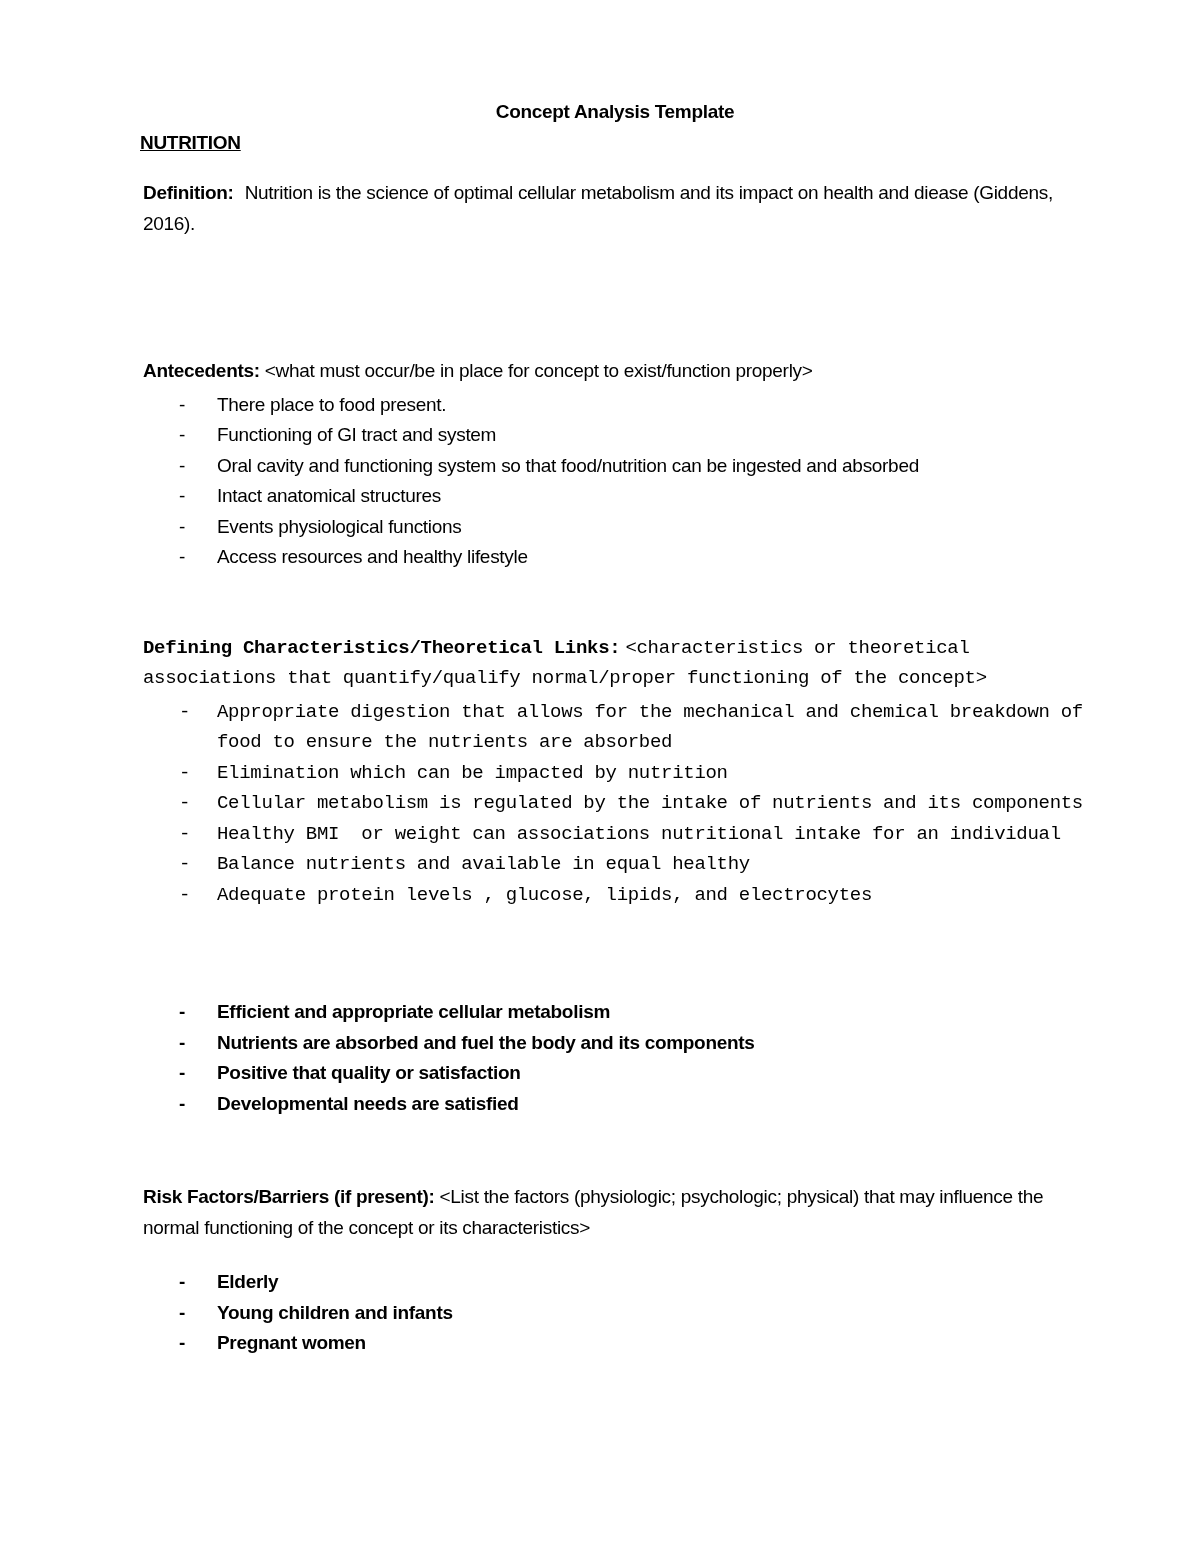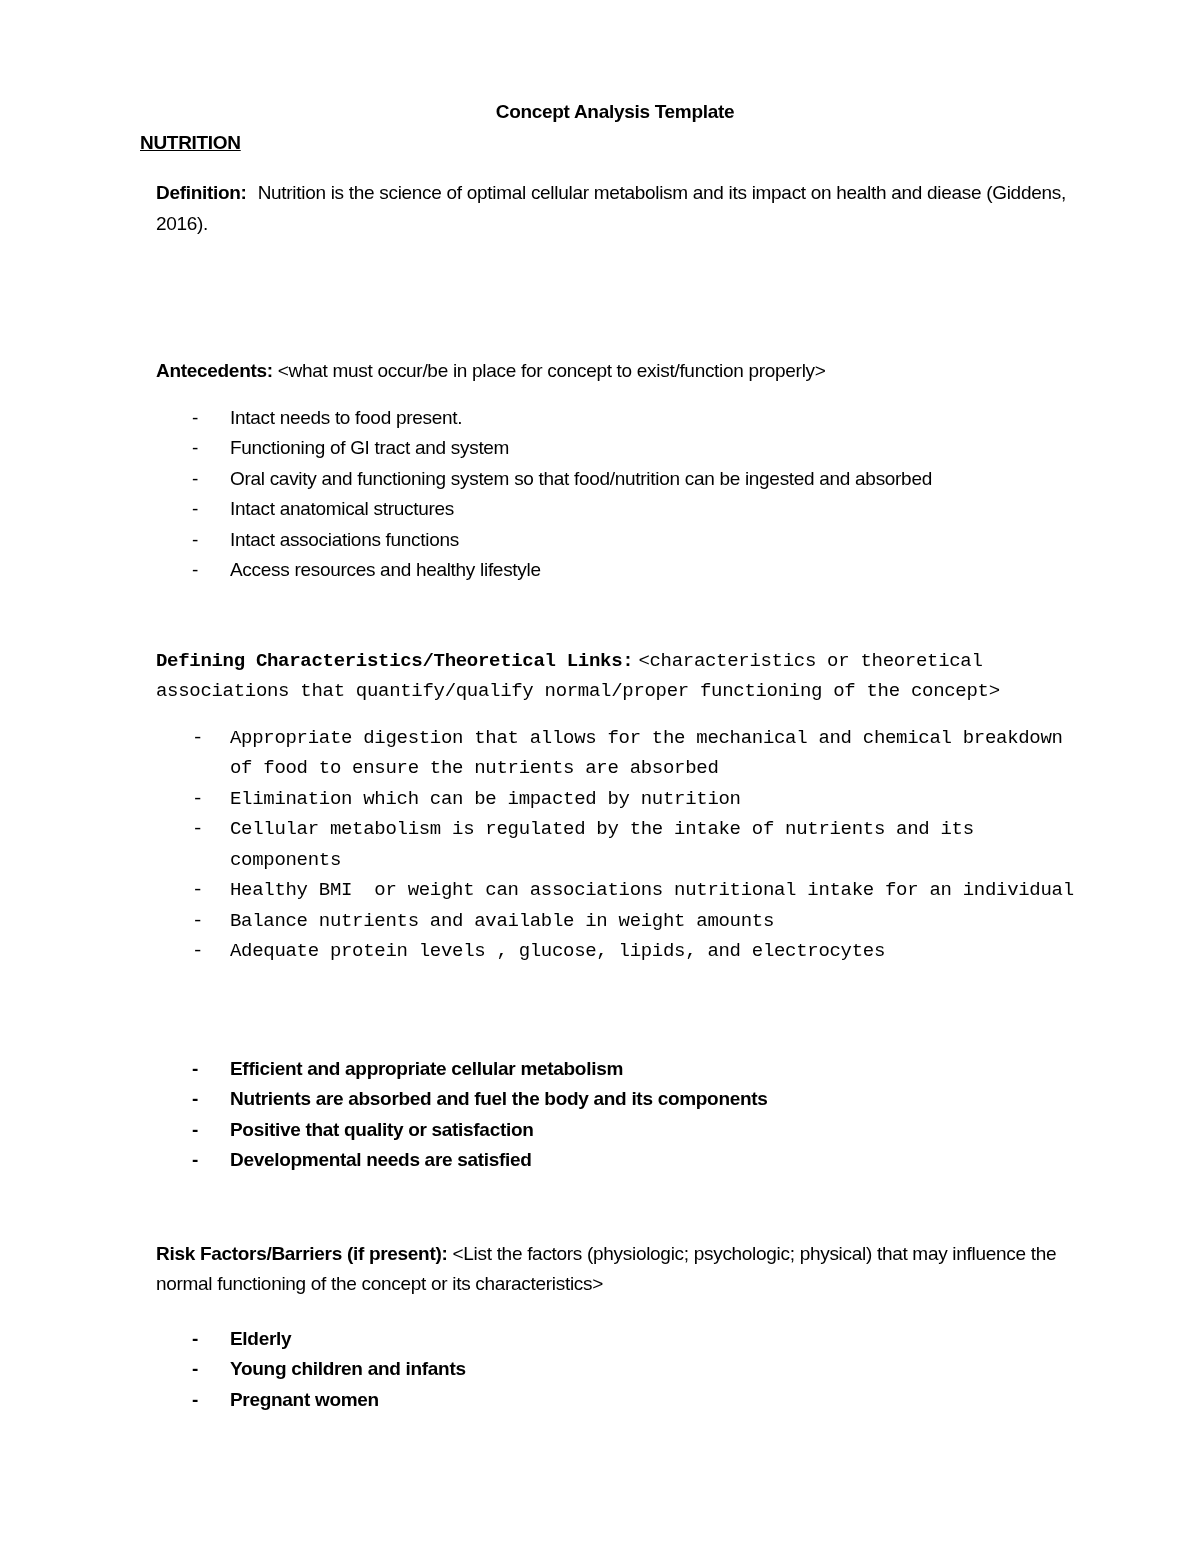--- a/index.html
+++ b/index.html
@@ -16,21 +16,21 @@
     font-family: "Liberation Sans", "DejaVu Sans", sans-serif;
     color: #000000;
     font-size: 19px;
     letter-spacing: -0.3px;
     line-height: 30.5px;
   }
   .content {
     padding: 97px 110px 0 140px;
   }
   p, ul {
-    margin: 16px;
+    margin: 3px;
     padding: 0;
   }
   .doc-title {
     text-align: center;
     font-weight: bold;
   }
   .doc-subtitle {
     text-align: left;
     font-weight: bold;
     text-decoration: underline;
@@ -81,37 +81,37 @@
     <div class="doc-title">Concept Analysis Template</div>
     <div class="doc-subtitle">NUTRITION</div>
 
     <p class="para definition-para"><span class="label wide-gap">Definition:</span><span class="body-text">Nutrition is the science of optimal cellular metabolism and its impact on health and diease (Giddens, 2016).</span></p>
 
     <section class="sec-antecedents">
       <p class="para"><span class="label">Antecedents:</span><span class="body-text">&lt;what must occur/be in place for concept to exist/function properly&gt;</span></p>
       <ul class="bullets">
         <li class="bullet">
             <span class="dash">-</span>
-            <span class="btext">Intact needs to food present.</span>
+            <span class="btext">There place to food present.</span>
           </li>
         <li class="bullet">
             <span class="dash">-</span>
             <span class="btext">Functioning of GI tract and system</span>
           </li>
         <li class="bullet">
             <span class="dash">-</span>
             <span class="btext">Oral cavity and functioning system so that food/nutrition can be ingested and absorbed</span>
           </li>
         <li class="bullet">
             <span class="dash">-</span>
             <span class="btext">Intact anatomical structures</span>
           </li>
         <li class="bullet">
             <span class="dash">-</span>
-            <span class="btext">Intact associations functions</span>
+            <span class="btext">Events physiological functions</span>
           </li>
         <li class="bullet">
             <span class="dash">-</span>
             <span class="btext">Access resources and healthy lifestyle</span>
           </li>
       </ul>
     </section>
 
     <section class="sec-defining">
       <p class="para"><span class="label">Defining Characteristics/Theoretical Links:</span><span class="body-text">&lt;characteristics or theoretical associations that quantify/qualify normal/proper functioning of the concept&gt;</span></p>
@@ -127,21 +127,21 @@
         <li class="bullet">
             <span class="dash">-</span>
             <span class="btext">Cellular metabolism is regulated by the intake of nutrients and its components</span>
           </li>
         <li class="bullet">
             <span class="dash">-</span>
             <span class="btext">Healthy BMI  or weight can associations nutritional intake for an individual</span>
           </li>
         <li class="bullet">
             <span class="dash">-</span>
-            <span class="btext">Balance nutrients and available in weight amounts</span>
+            <span class="btext">Balance nutrients and available in equal healthy</span>
           </li>
         <li class="bullet">
             <span class="dash">-</span>
             <span class="btext">Adequate protein levels , glucose, lipids, and electrocytes</span>
           </li>
       </ul>
     </section>
 
     <section class="sec-consequences">
       <ul class="bullets bold-bullets">

